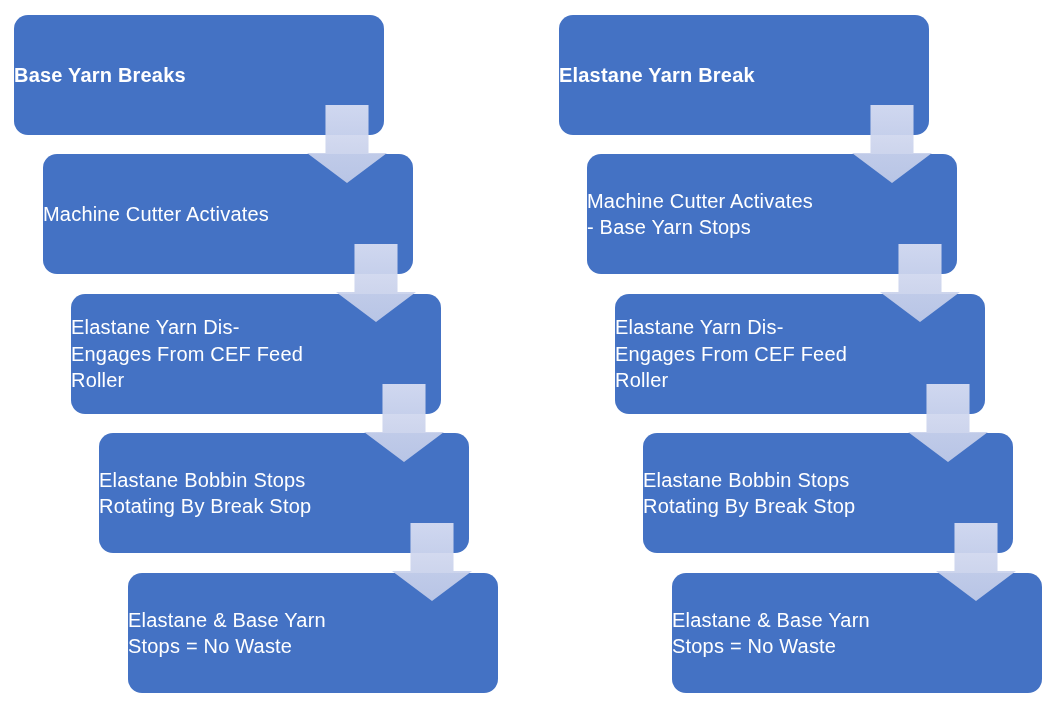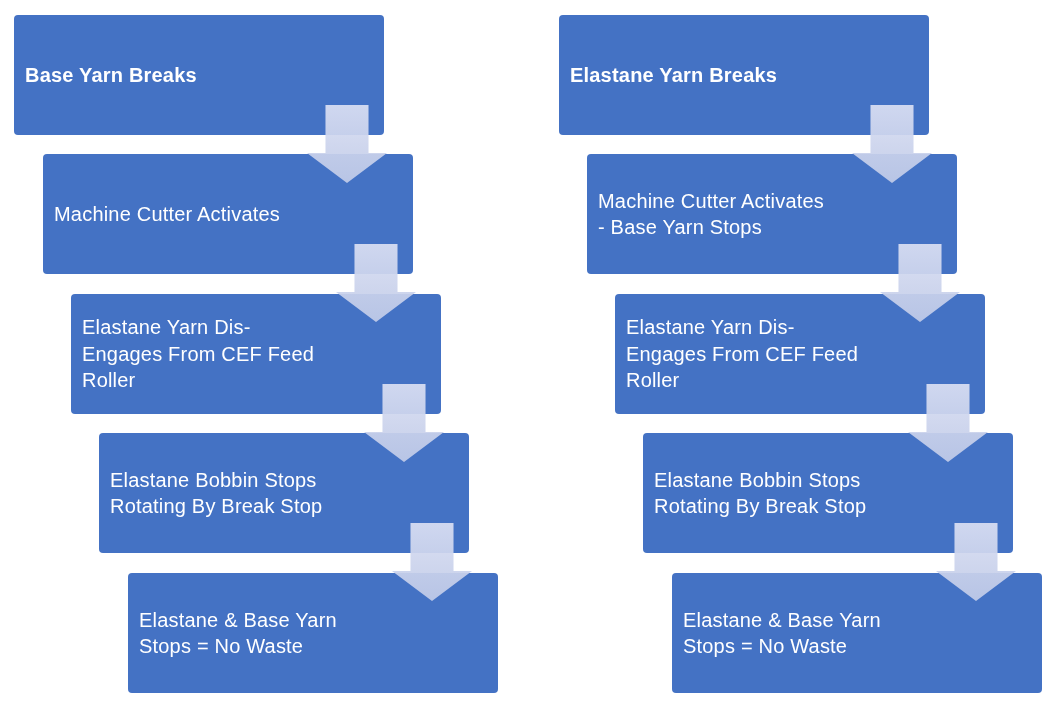--- a/index.html
+++ b/index.html
@@ -13,26 +13,25 @@
     height: 703px;
     background: #ffffff;
     overflow: hidden;
     font-family: "Liberation Sans", "DejaVu Sans", sans-serif;
   }
   .flow-block {
     position: absolute;
     width: 370px;
     height: 120px;
     background: #4472c4;
-    border-radius: 4px;
+    border-radius: 14px;
     color: #ffffff;
     display: flex;
     align-items: center;
     box-sizing: border-box;
-    padding-left: 11px;
     padding-right: 8px;
     z-index: 1;
   }
   .flow-block .step-text {
     font-size: 20px;
     line-height: 26.5px;
     white-space: pre-line;
     letter-spacing: 0.2px;
   }
   .flow-block.bold .step-text {
@@ -99,21 +98,21 @@
     <div class="down-arrow a3 c0"></div>
 
     <div class="flow-block c0 s4">
       <span class="step-text">Elastane &amp; Base Yarn
 Stops = No Waste</span>
     </div>
   </div>
 
   <div>
     <div class="flow-block bold c1 s0">
-      <span class="step-text">Elastane Yarn Breaks</span>
+      <span class="step-text">Elastane Yarn Break</span>
     </div>
     <div class="down-arrow a0 c1"></div>
 
     <div class="flow-block c1 s1">
       <span class="step-text">Machine Cutter Activates
 - Base Yarn Stops</span>
     </div>
     <div class="down-arrow a1 c1"></div>
 
     <div class="flow-block c1 s2">

